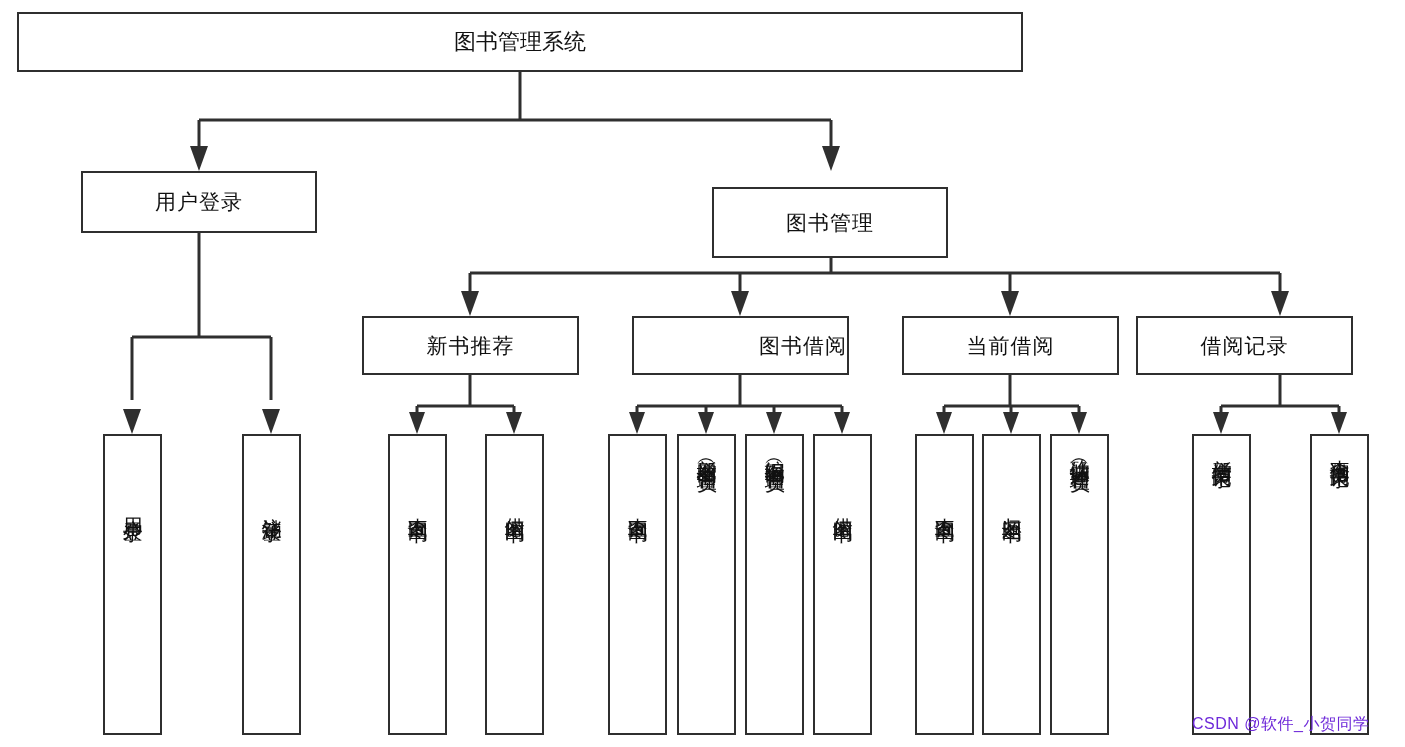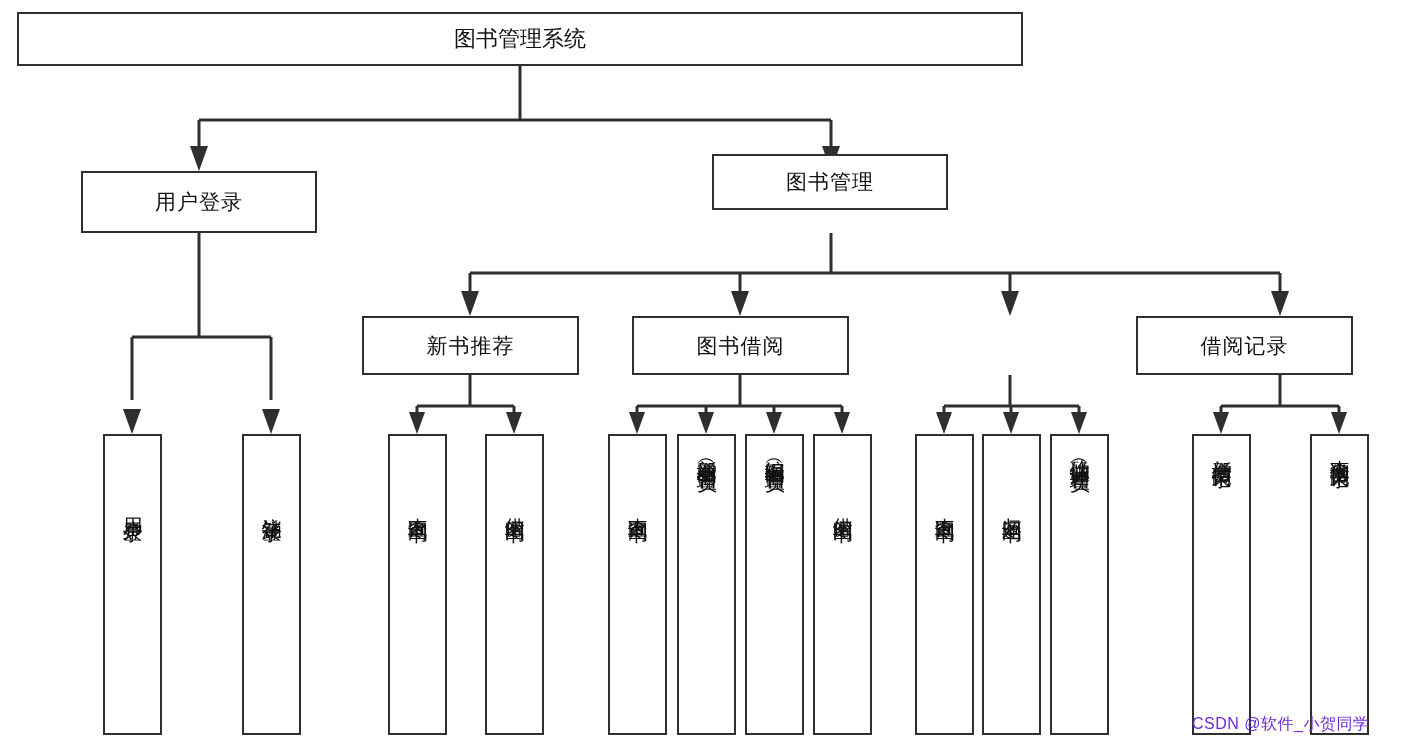--- a/index.html
+++ b/index.html
@@ -149,36 +149,39 @@
       <polygon points="774,434 766,412 782,412"></polygon>
       <polygon points="842,434 834,412 850,412"></polygon>
       <polygon points="944,434 936,412 952,412"></polygon>
       <polygon points="1011,434 1003,412 1019,412"></polygon>
       <polygon points="1079,434 1071,412 1087,412"></polygon>
       <polygon points="1221,434 1213,412 1229,412"></polygon>
       <polygon points="1339,434 1331,412 1347,412"></polygon>
     </g>
   </svg>
 
-  <div class="node root" style="left:17px; top:12px; width:1006px; height:54px;">
+  <div class="node root" style="left:17px; top:12px; width:1006px; height:60px;">
     <span>图书管理系统</span>
   </div>
 
   <div class="node h" style="left:81px; top:171px; width:236px; height:62px;">
     <span>用户登录</span>
   </div>
-  <div class="node h" style="left:712px; top:154px; width:236px; height:56px;">
+  <div class="node h" style="left:712px; top:187px; width:236px; height:71px;">
     <span>图书管理</span>
   </div>
 
   <div class="node h" style="left:362px; top:316px; width:217px; height:59px;">
     <span>新书推荐</span>
   </div>
-  <div class="node h" style="left:632px; top:316px; width:217px; height:59px;">
+  <div class="node h" style="left:632px; top:316px; width:217px; height:59px;justify-content:flex-end;">
     <span>图书借阅</span>
+  </div>
+  <div class="node h" style="left:902px; top:316px; width:217px; height:59px;">
+    <span>当前借阅</span>
   </div>
   <div class="node h" style="left:1136px; top:316px; width:217px; height:59px;">
     <span>借阅记录</span>
   </div>
 
   <div class="leaf mid" style="left:103px; top:434px; width:59px; height:301px;">
     <span class="vtext">用户登录</span>
   </div>
   <div class="leaf mid" style="left:242px; top:434px; width:59px; height:301px;">
     <span class="vtext">注销登录</span>

